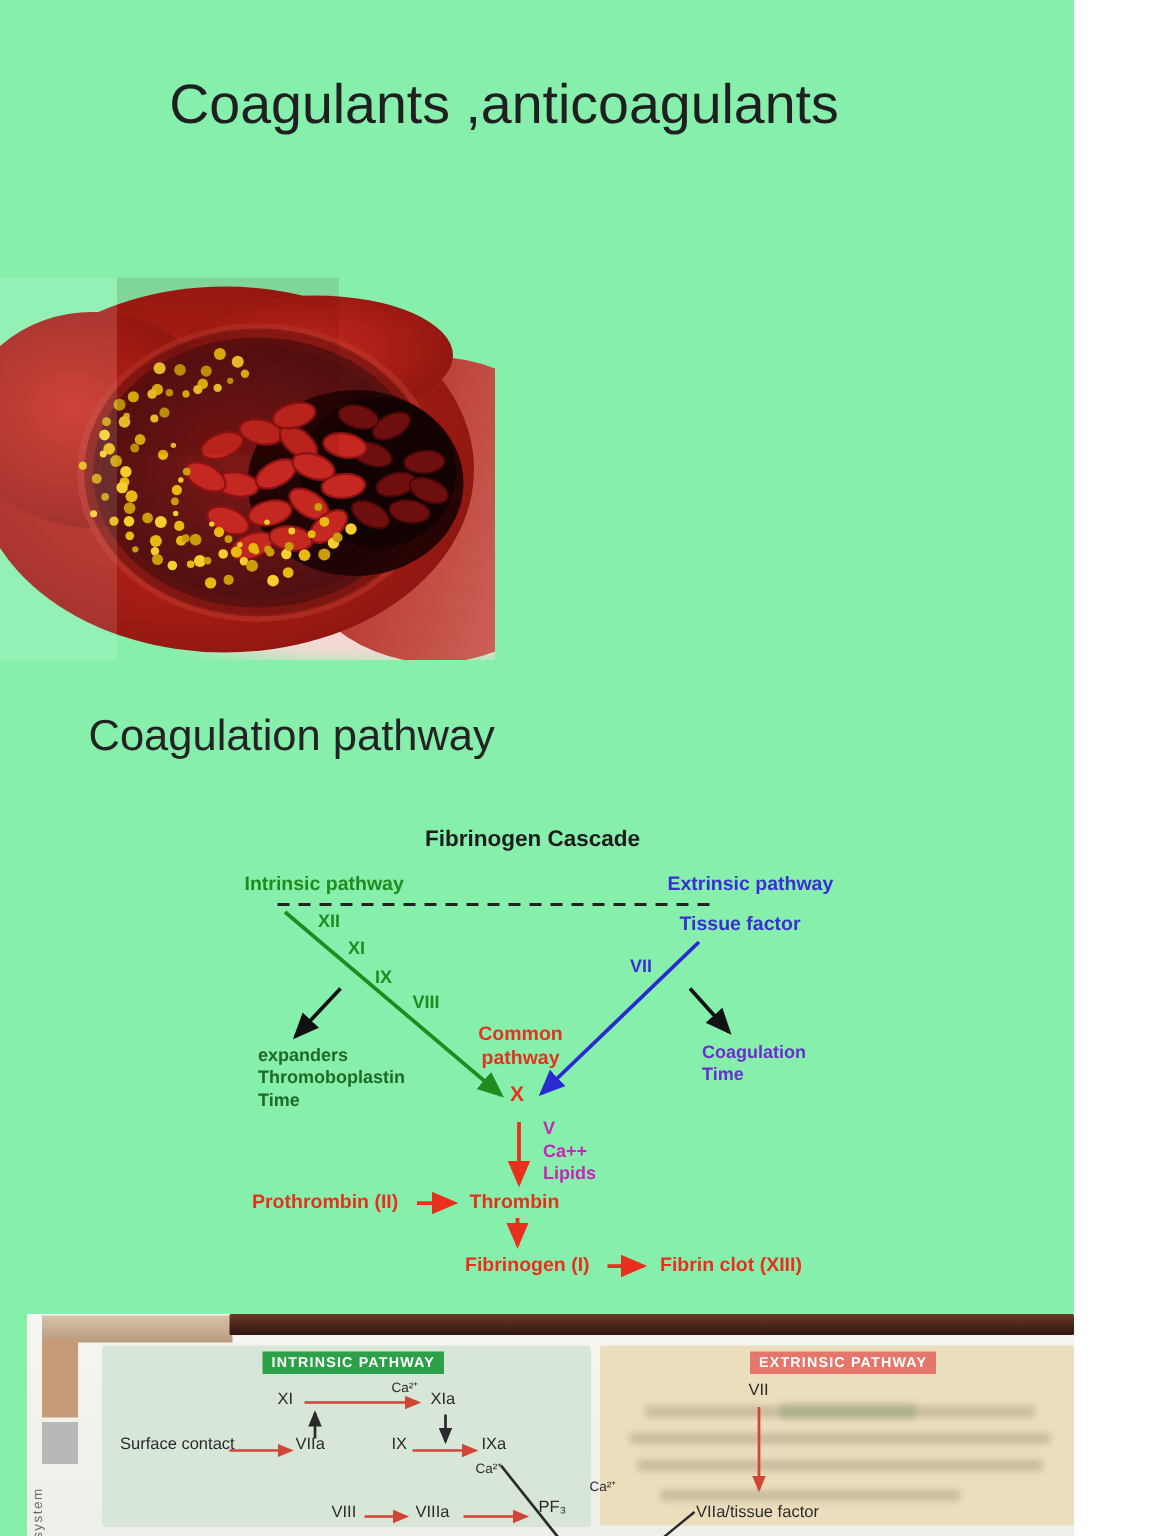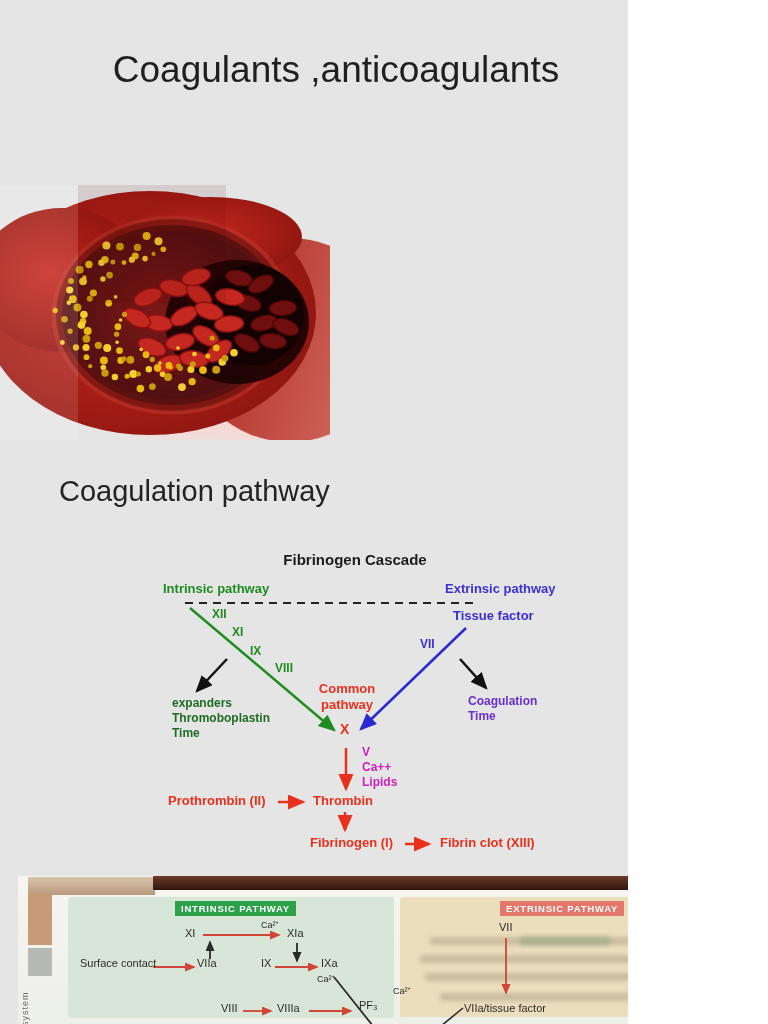--- a/index.html
+++ b/index.html
@@ -1,16 +1,16 @@
 <!DOCTYPE html>
 <html><head>
 <meta charset="utf-8">
 <style>
   html,body{margin:0;padding:0;background:#fff;}
-  .page{position:relative;width:628px;height:1024px;background:#e5e5e5;overflow:hidden;
+  .page{position:relative;width:716px;height:1024px;background:#86efac;overflow:hidden;
         font-family:"Liberation Sans",sans-serif;}
 
   
   .slide-title{position:absolute;left:0;top:44px;width:672px;text-align:center;
     font-family:"Liberation Sans",sans-serif;font-weight:300;color:#1f1f1f;
     font-size:37px;line-height:51px;letter-spacing:0px;}
 
   
   .section-heading{position:absolute;left:59px;top:475px;font-size:29px;font-weight:400;
     color:#232323;letter-spacing:0px;}

